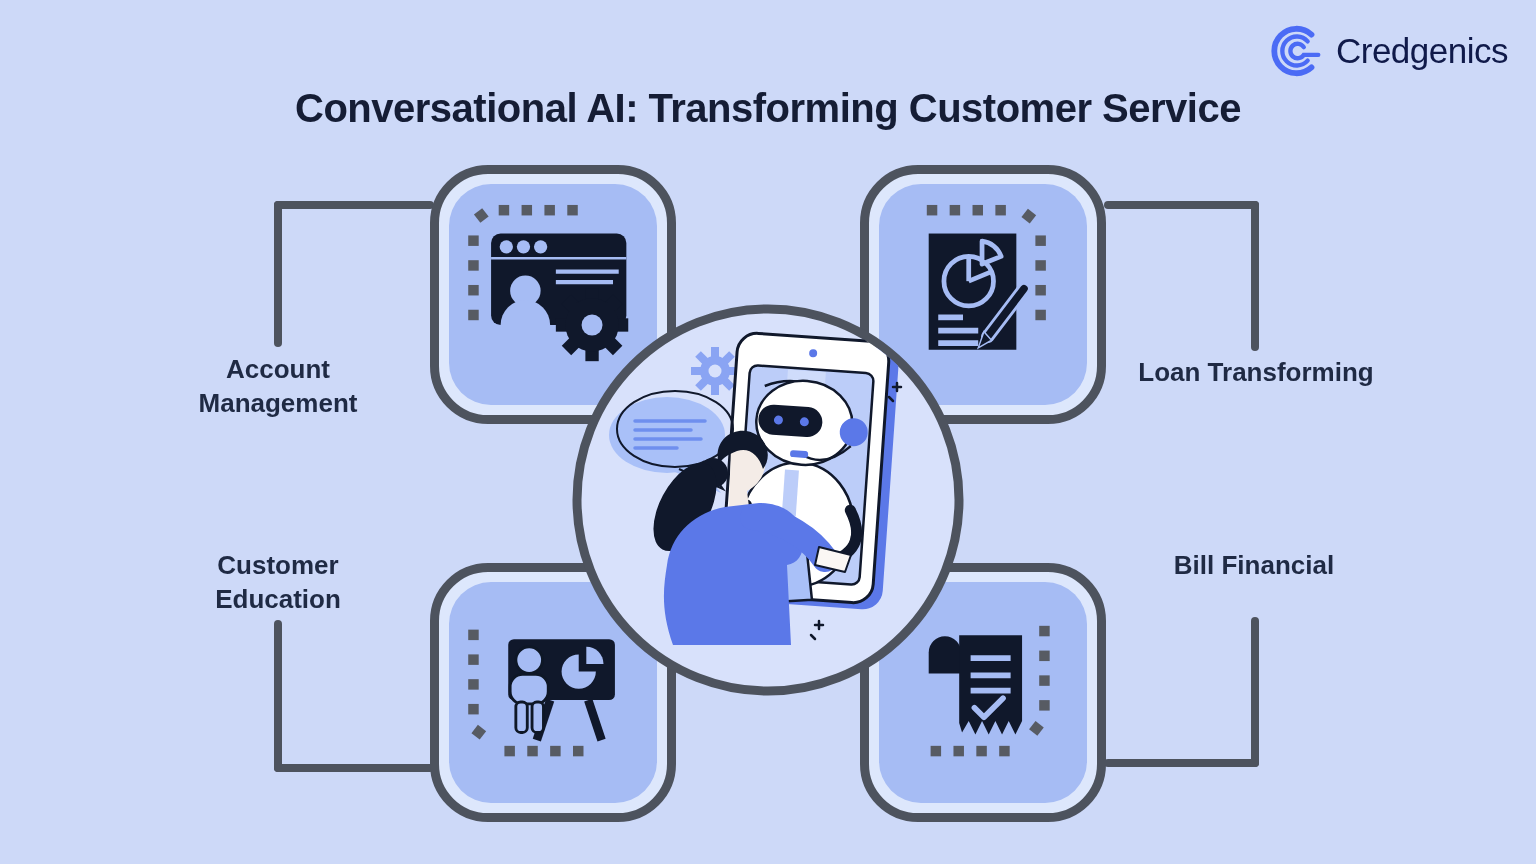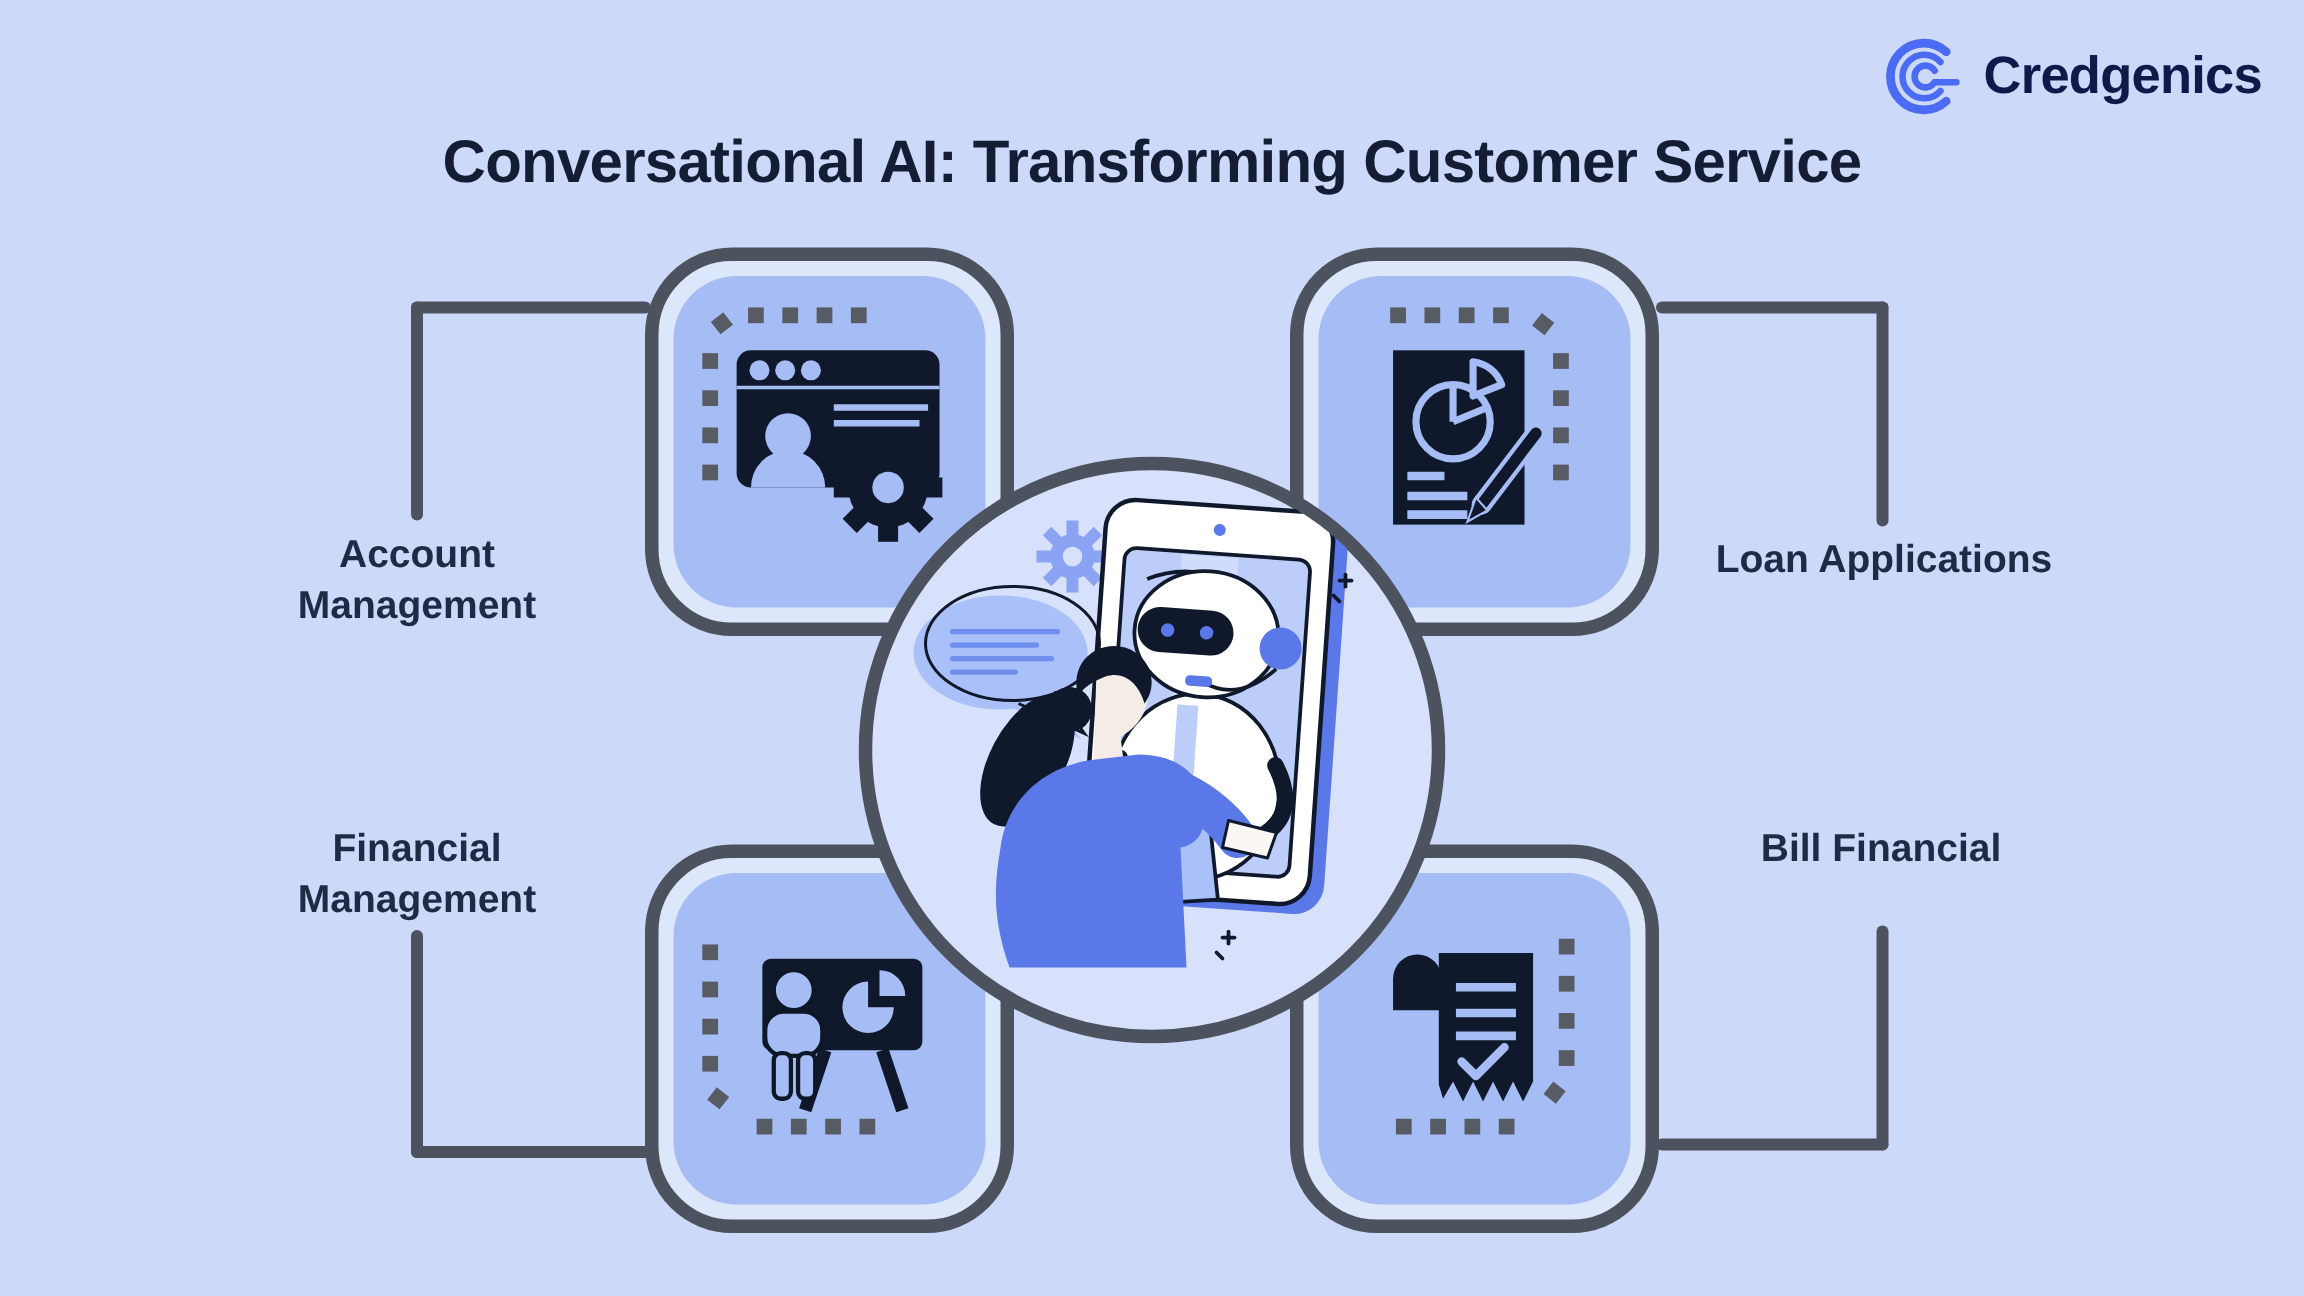--- a/index.html
+++ b/index.html
@@ -8,21 +8,21 @@
     --bubble:#a9c0f8; --screen:#bccdf9; --circle:#d8e1fb; --dash:#575b63;
     --logo-blue:#4b6bf5; --logo-text:#101a4a; --skin:#f4ece7;
   }
   *{margin:0;padding:0;box-sizing:border-box;}
   body{font-family:"Liberation Sans","DejaVu Sans",sans-serif;background:#fff;}
   .canvas{position:relative;width:1536px;height:864px;background:var(--bg);overflow:hidden;}
   .title{position:absolute;left:0;right:0;top:86px;text-align:center;
     font-size:40px;font-weight:800;color:var(--title);letter-spacing:-0.5px;}
   .logo{position:absolute;top:22px;right:28px;display:flex;align-items:center;gap:10px;}
   .logo-mark{width:58px;height:58px;}
-  .brand{font-size:35px;font-weight:700;color:var(--logo-text);letter-spacing:-0.5px;}
+  .brand{font-size:35px;font-weight:400;color:var(--logo-text);letter-spacing:-0.5px;}
   .node-box{position:absolute;width:246px;height:259px;border:9px solid var(--line);
     border-radius:58px;background:var(--box-bg);}
   .node-inner{position:absolute;inset:10px;border-radius:42px;background:var(--inner);
     display:flex;align-items:center;justify-content:center;}
   .node-inner svg{width:100%;height:100%;}
   .box-tl{left:430px;top:165px;} .box-tr{left:860px;top:165px;}
   .box-bl{left:430px;top:563px;} .box-br{left:860px;top:563px;}
   .connector{position:absolute;background:var(--line);border-radius:4px;}
   .node-label{position:absolute;width:240px;text-align:center;font-size:26px;line-height:34px;
     font-weight:800;color:var(--label);}
@@ -48,22 +48,22 @@
   <div class="connector" style="left:274px;top:201px;width:160px;height:8px;"></div>
   <div class="connector" style="left:274px;top:201px;width:8px;height:146px;"></div>
   <div class="connector" style="left:1104px;top:201px;width:155px;height:8px;"></div>
   <div class="connector" style="left:1251px;top:201px;width:8px;height:150px;"></div>
   <div class="connector" style="left:274px;top:620px;width:8px;height:152px;"></div>
   <div class="connector" style="left:274px;top:764px;width:160px;height:8px;"></div>
   <div class="connector" style="left:1251px;top:617px;width:8px;height:150px;"></div>
   <div class="connector" style="left:1104px;top:759px;width:155px;height:8px;"></div>
 
   <div class="node-label lbl-account">Account Management</div>
-  <div class="node-label lbl-loan">Loan Applications</div>
-  <div class="node-label lbl-financial">Financial Management</div>
+  <div class="node-label lbl-loan">Loan Transforming</div>
+  <div class="node-label lbl-financial">Customer Education</div>
   <div class="node-label lbl-bill">Bill Financial</div>
 
   <div class="node-box box-tl">
     <div class="node-inner">
       <svg viewBox="0 0 218 232">
         <g fill="var(--dash)">
           <rect x="52" y="22" width="11" height="11"></rect>
             <rect x="76" y="22" width="11" height="11"></rect>
           <rect x="100" y="22" width="11" height="11"></rect>
             <rect x="124" y="22" width="11" height="11"></rect>

